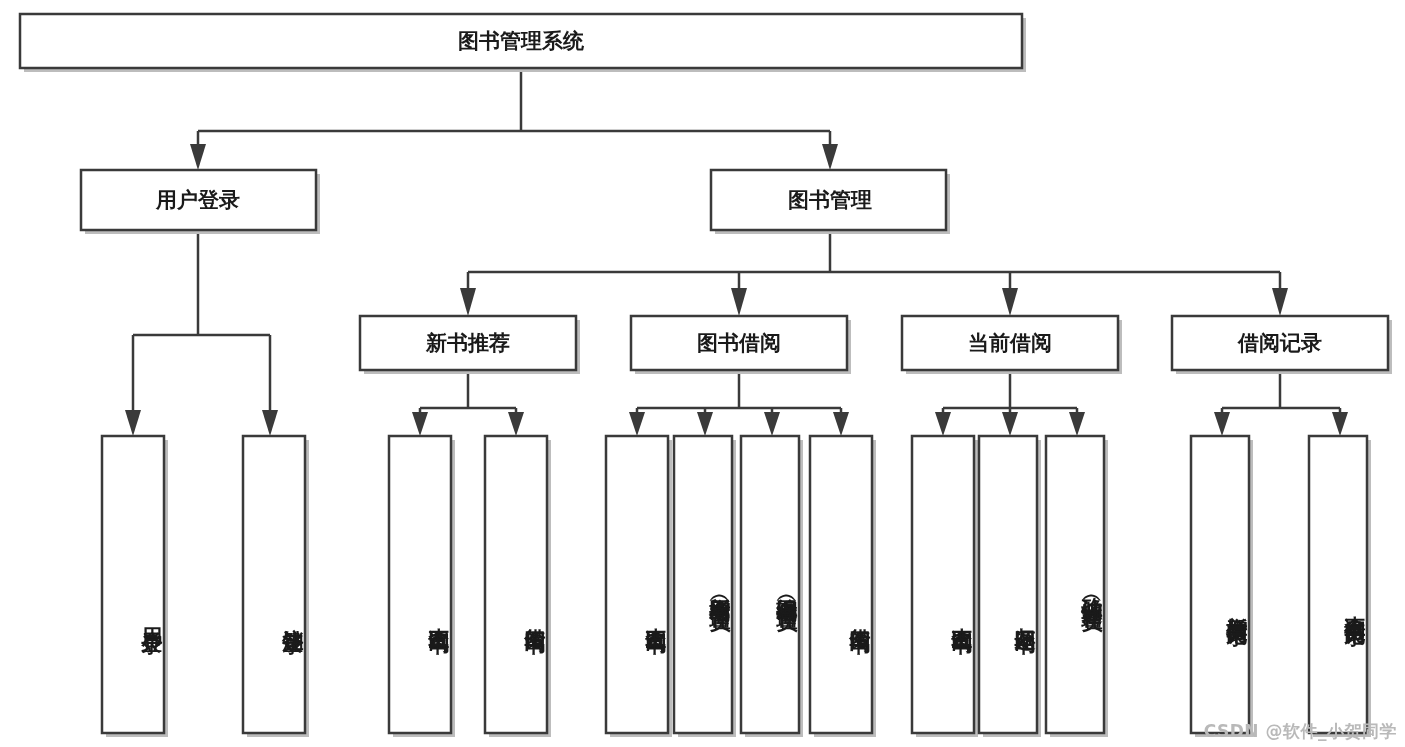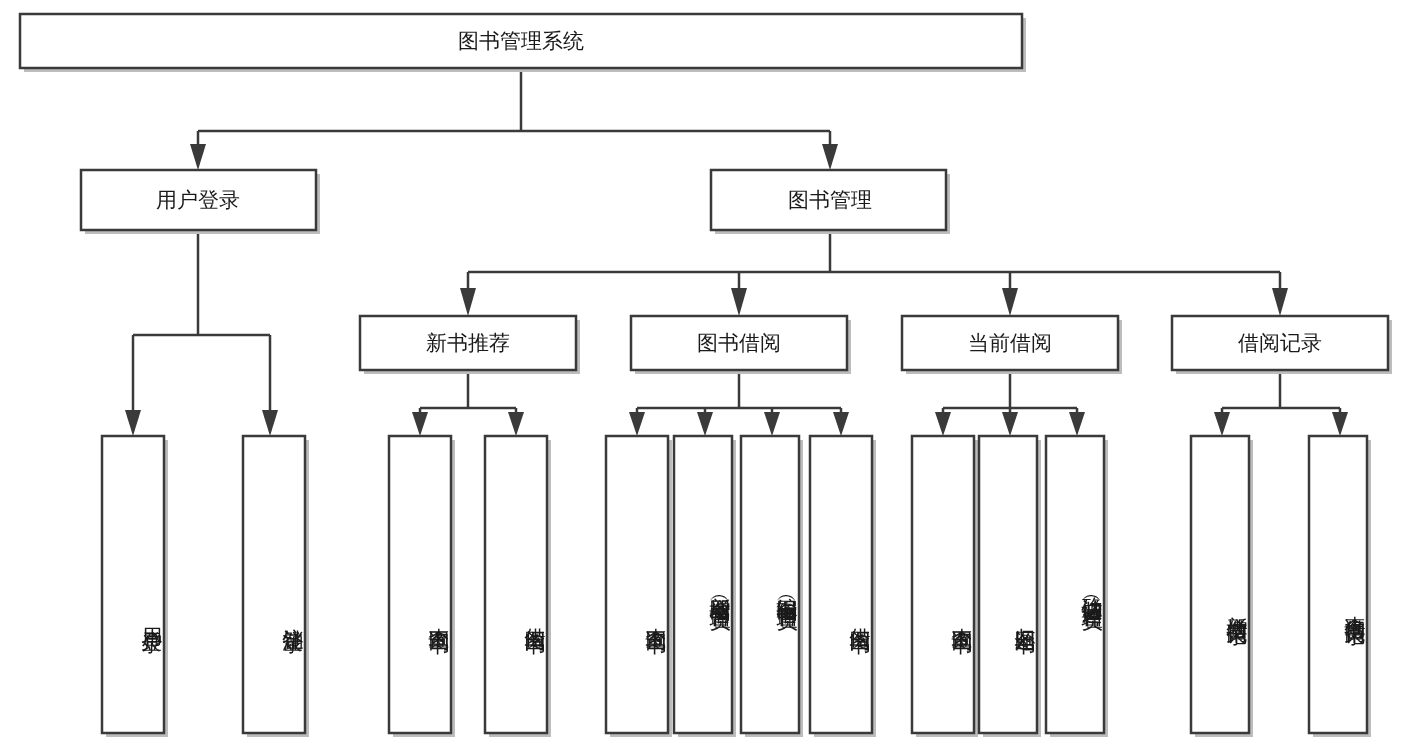--- a/index.html
+++ b/index.html
@@ -10,20 +10,21 @@
   }
   body {
     font-family: "DejaVu Sans", "Liberation Sans", sans-serif;
   }
   #diagram-root {
     position: relative;
     width: 1405px;
     height: 747px;
     background: #ffffff;
     overflow: hidden;
+    font-weight: bold;
   }
   svg#tree-svg {
     position: absolute;
     left: 0;
     top: 0;
     width: 1405px;
     height: 747px;
     display: block;
   }
   .node-box {
@@ -242,14 +243,15 @@
   <div class="node-label-v" style="left:606px; top:500px; width:62px; height:230px;">查询图书</div>
   <div class="node-label-v" style="left:674px; top:444px; width:58px; height:290px;">新增图书（管理员）</div>
   <div class="node-label-v" style="left:741px; top:444px; width:58px; height:290px;">编辑图书（管理员）</div>
   <div class="node-label-v" style="left:810px; top:500px; width:62px; height:230px;">借阅图书</div>
   <div class="node-label-v" style="left:912px; top:500px; width:62px; height:230px;">查询图书</div>
   <div class="node-label-v" style="left:979px; top:500px; width:58px; height:230px;">归还图书</div>
   <div class="node-label-v" style="left:1046px; top:444px; width:58px; height:290px;">确认归还（管理员）</div>
   <div class="node-label-v" style="left:1191px; top:480px; width:58px; height:250px;">新增借阅记录</div>
   <div class="node-label-v" style="left:1309px; top:480px; width:58px; height:250px;">查询借阅记录</div>
 
+  <div class="watermark">CSDN @软件_小贺同学</div>
 
 </div>
 
 </body></html>

